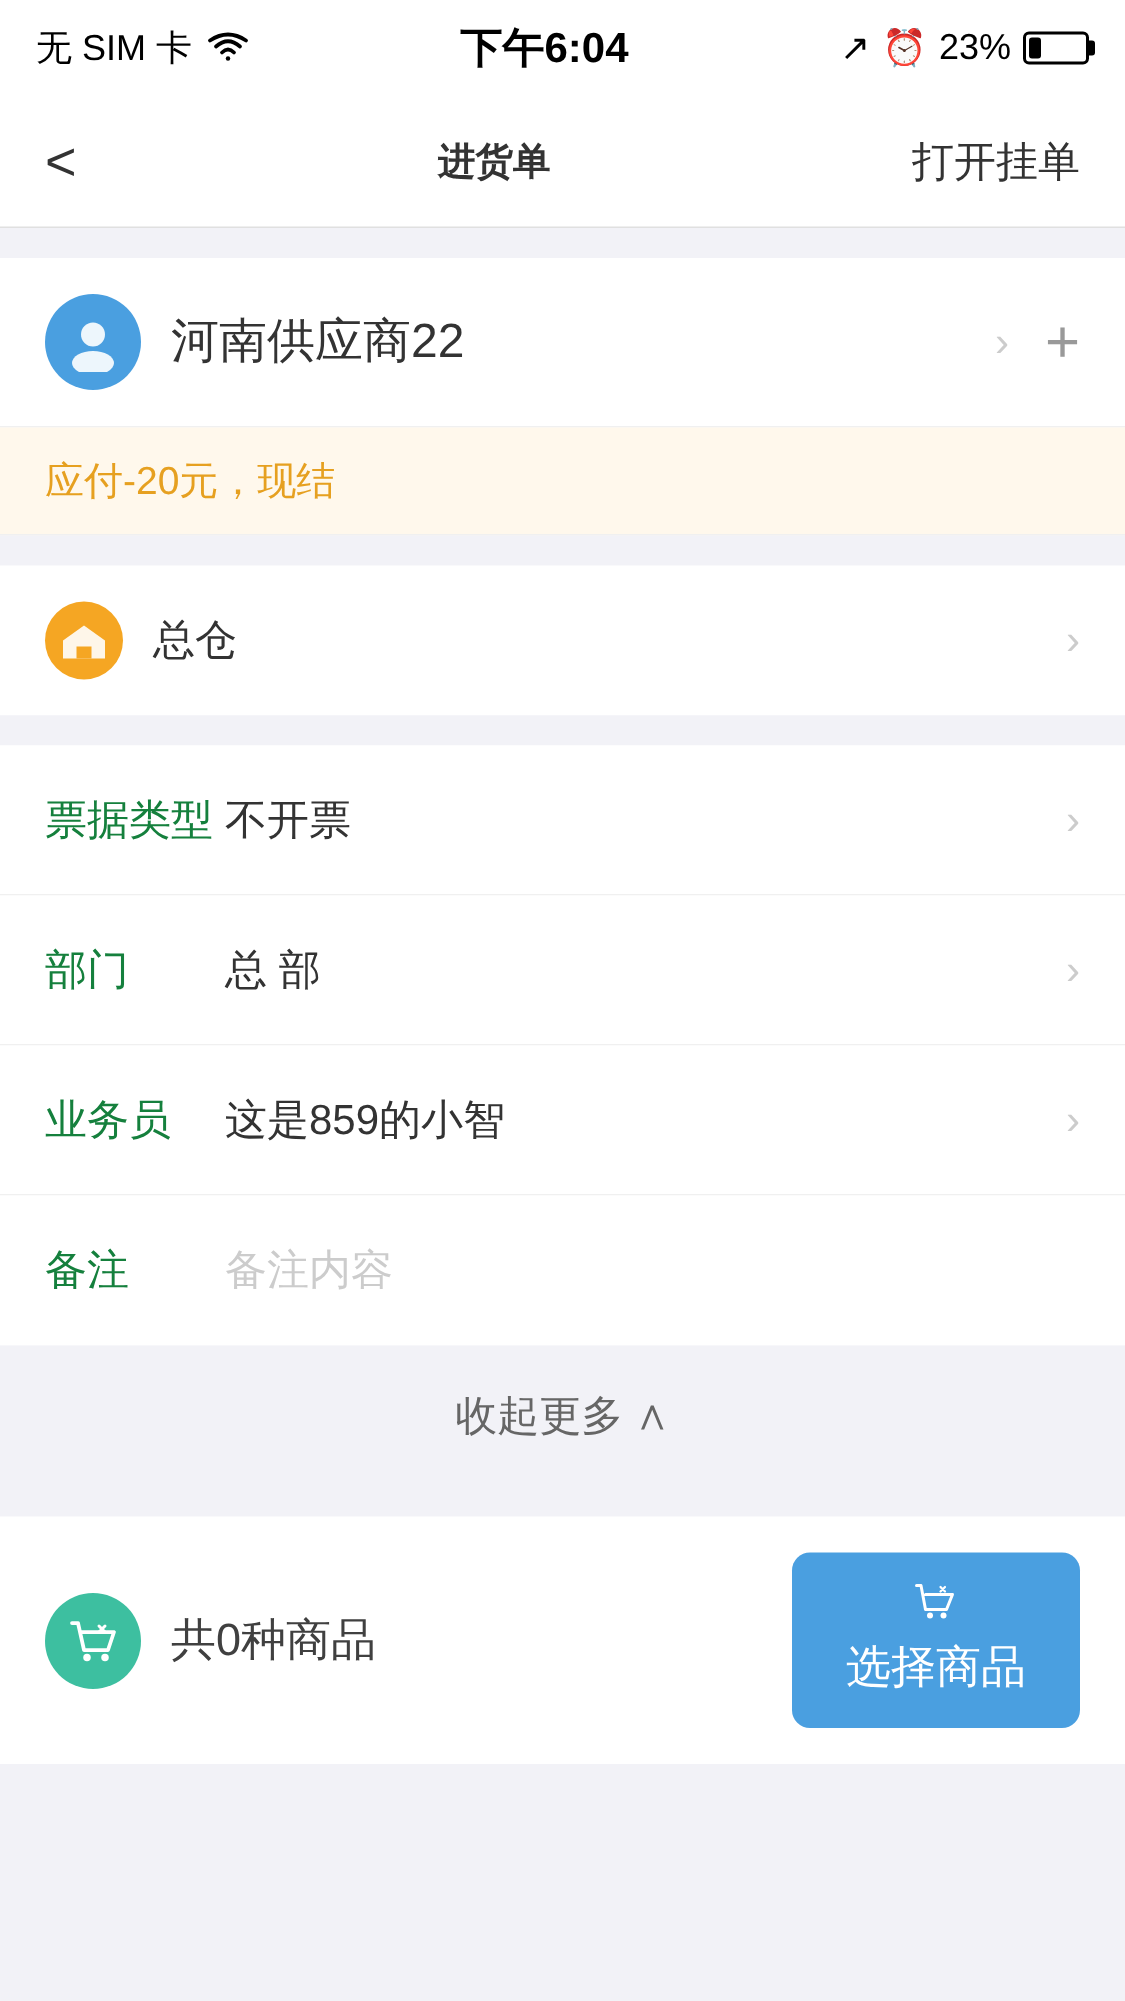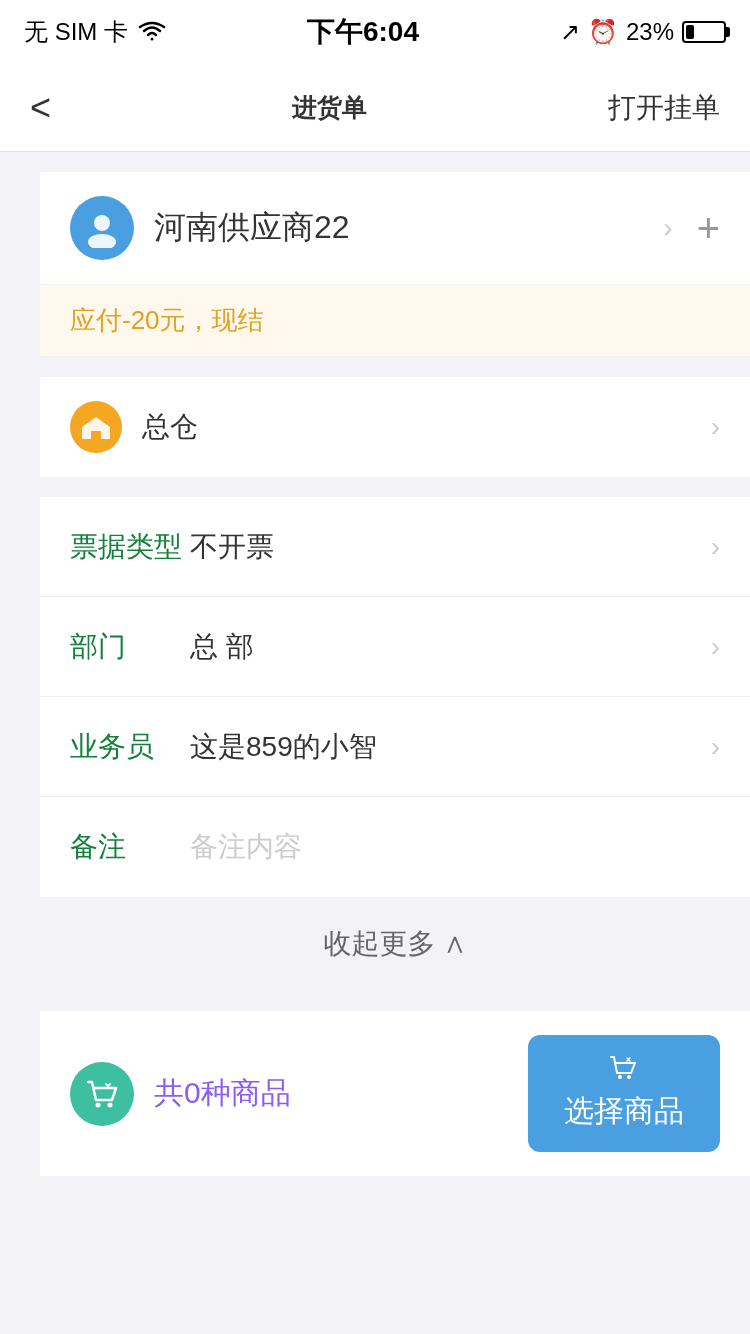--- a/index.html
+++ b/index.html
@@ -173,40 +173,39 @@
     }
     .cart-icon-wrap {
       width: 64px; height: 64px; border-radius: 50%;
       background: #3DBFA0;
       display: flex; align-items: center; justify-content: center;
       margin-right: 20px; flex-shrink: 0;
     }
     .product-count {
       flex: 1;
       font-size: 30px;
-      color: #8b5cf6;
+      color: #404040;
     }
     .select-product-btn {
       background: #4A9FE0;
       color: #fff;
       border: none;
       border-radius: 12px;
       padding: 20px 36px;
       font-size: 30px;
       display: flex;
       align-items: center;
       gap: 10px;
       cursor: pointer;
       flex-direction: column;
     }
 
     
     .main-content {
       padding-bottom: 40px;
-      padding-left: 40px;
     }
   </style>
 </head>
 <body>
 
 <div class="status-bar">
   <div class="status-left">
     <span>无 SIM 卡</span>
     <svg width="28" height="22" viewBox="0 0 28 22">
       <path d="M14 18 L14 18" stroke="#000" stroke-width="3" stroke-linecap="round"></path>

